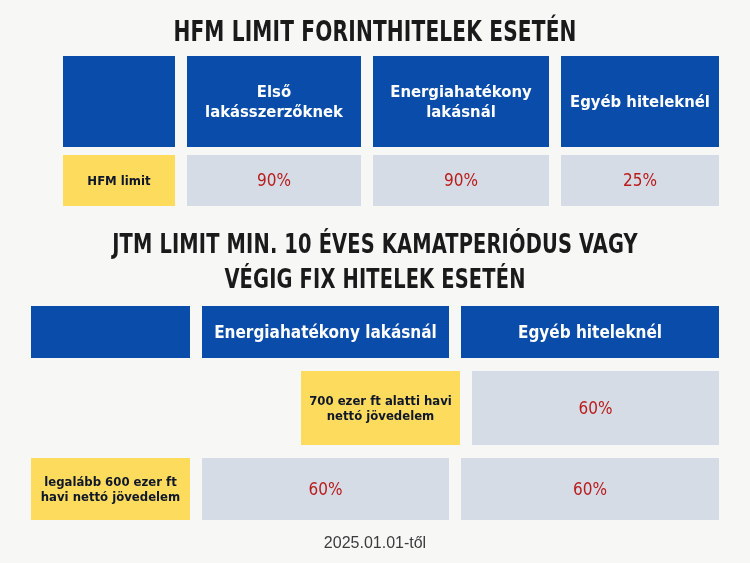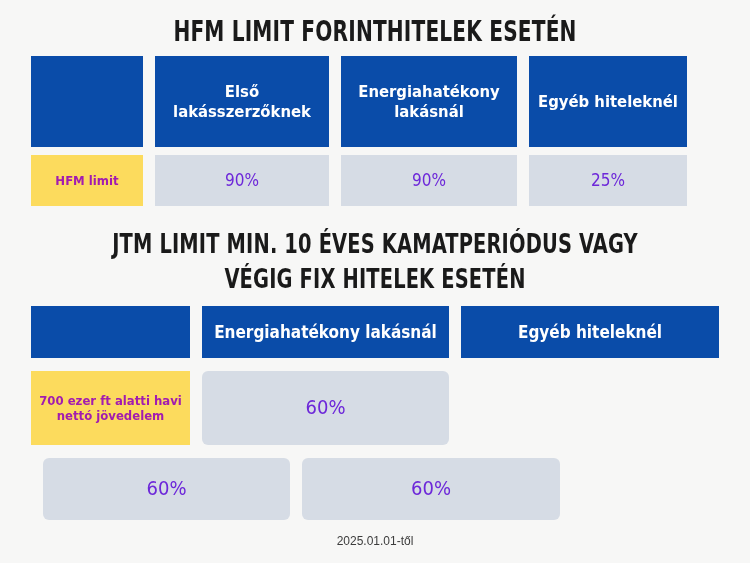--- a/index.html
+++ b/index.html
@@ -53,20 +53,21 @@
 
   
   .table {
     position: absolute;
     left: 31px;
     width: 688px;
   }
   .row {
     display: flex;
     width: 100%;
+    justify-content: flex-end;
   }
   .cell {
     box-sizing: border-box;
     display: flex;
     align-items: center;
     justify-content: center;
     text-align: center;
     font-family: "Liberation Sans Narrow", "DejaVu Sans Condensed", "Liberation Sans", sans-serif;
     padding: 4px 8px;
     line-height: 1.18;
@@ -75,27 +76,27 @@
     background: #0a4ca9;
     color: #ffffff;
     font-weight: bold;
     font-size: 16.5px;
   }
   .cell.head.blank {
     background: #0a4ca9;
   }
   .cell.label {
     background: #fcdb5d;
-    color: #a21caf;
+    color: #0f172a;
     font-weight: bold;
     font-size: 13px;
   }
   .cell.value {
     background: #d6dce5;
-    color: #6d28d9;
+    color: #b91c1c;
     font-weight: normal;
     font-size: 17px;
   }
 
   
   #table-1 { top: 56px; }
   #table-1 .row.header-row { height: 91px; }
   #table-1 .row.data-row  { height: 51px; margin-top: 8px; }
   #table-1 .c0 { width: 112px; }
   #table-1 .c1 { width: 174px; margin-left: 12px; }
@@ -105,31 +106,31 @@
   
   #table-2 { top: 306px; }
   #table-2 .row.header-row { height: 52px; }
   #table-2 .row.data-row   { height: 74px; margin-top: 13px; }
   #table-2 .row.data-row.second { margin-top: 13px; height: 62px; }
   #table-2 .c0 { width: 159px; }
   #table-2 .c1 { width: 247px; margin-left: 12px; }
   #table-2 .c2 { width: 258px; margin-left: 12px; }
   #table-2 .cell.head { font-size: 17px; }
   #table-2 .cell.label { font-size: 13px; }
-  #table-2 .cell.value { font-size: 20px; border-radius: 6px; }
+  #table-2 .cell.value { font-size: 17px; }
 
   
   #footnote {
     position: absolute;
     left: 0;
     top: 534px;
     width: 750px;
     text-align: center;
     font-family: "Liberation Sans", sans-serif;
-    font-size: 12px;
+    font-size: 16px;
     color: #3c3c3c;
   }
 </style>
 </head>
 <body>
 
 <div class="page">
 
   <div class="section-title" id="title-1">HFM LIMIT FORINTHITELEK ESETÉN</div>
 
@@ -160,20 +161,21 @@
       <div class="cell head c1">Energiahatékony lakásnál</div>
       <div class="cell head c2">Egyéb hiteleknél</div>
     </div>
 
     <div class="row data-row">
       <div class="cell label c0">700 ezer ft alatti havi nettó jövedelem</div>
       <div class="cell value c1">60%</div>
     </div>
 
     <div class="row data-row second">
+      <div class="cell label c0">legalább 600 ezer ft havi nettó jövedelem</div>
       <div class="cell value c1">60%</div>
       <div class="cell value c2">60%</div>
     </div>
 
   </div>
 
   <div id="footnote">2025.01.01-től</div>
 
 </div>
 

